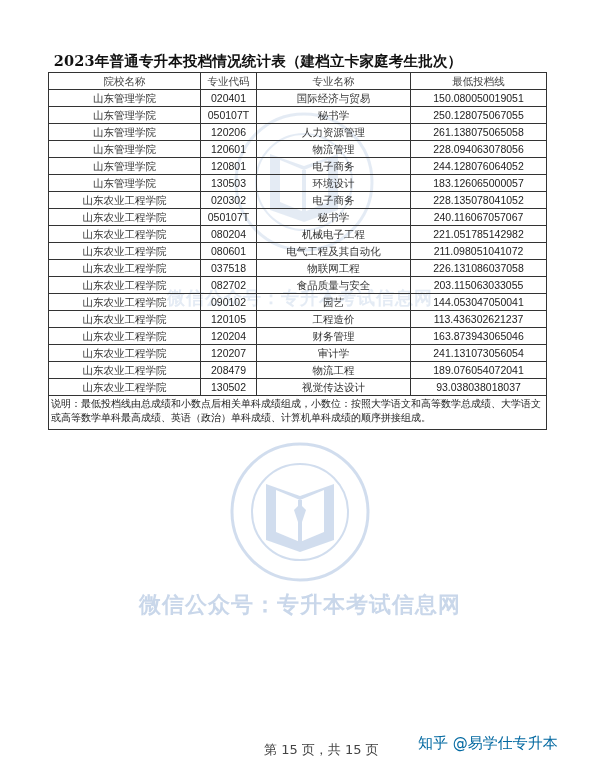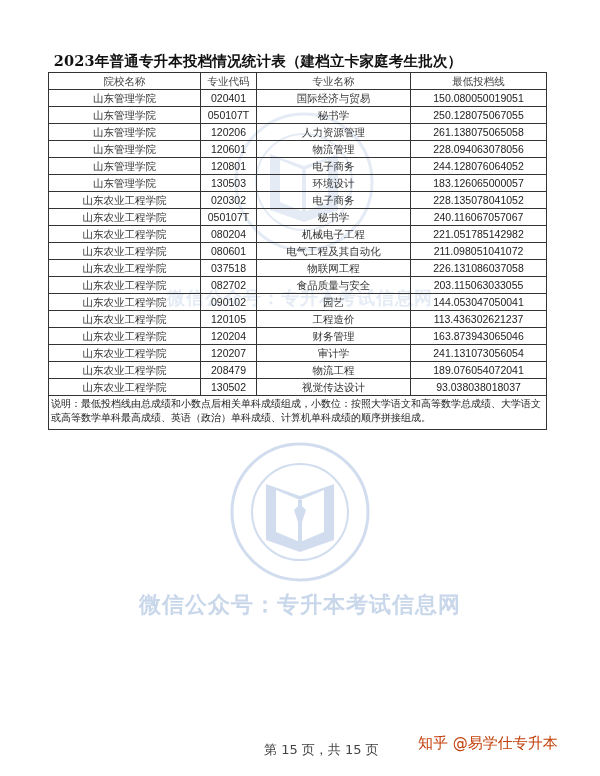--- a/index.html
+++ b/index.html
@@ -38,21 +38,21 @@
   .wm-text-top {
     position: absolute; top: 286px; left: 0; width: 600px; text-align: center;
     font-family: "DejaVu Sans", "Liberation Sans", sans-serif; font-weight: bold;
     font-size: 18px; color: #d9e3f0; letter-spacing: 1px; opacity: 0.7; pointer-events: none;
   }
   .footer-page {
     position: absolute; top: 741px; left: 264px; font-size: 13px; color: #444;
     font-family: "DejaVu Sans", "Liberation Sans", sans-serif;
   }
   .footer-zhihu {
-    position: absolute; top: 734px; left: 418px; font-size: 15px; color: #c2410c;
+    position: absolute; top: 734px; left: 418px; font-size: 15px; color: #0369a1;
     font-family: "DejaVu Sans", "Liberation Sans", sans-serif;
   }
 </style>
 </head>
 <body>
 
 <svg class="wm-logo-top" viewBox="0 0 144 144">
   <circle cx="72" cy="72" r="68" fill="none" stroke="#6f95c7" stroke-width="3"></circle>
   <circle cx="72" cy="72" r="48" fill="none" stroke="#6f95c7" stroke-width="2"></circle>
   <path d="M38 44 L72 56 L106 44 L106 100 L72 112 L38 100 Z" fill="#6f95c7"></path>

